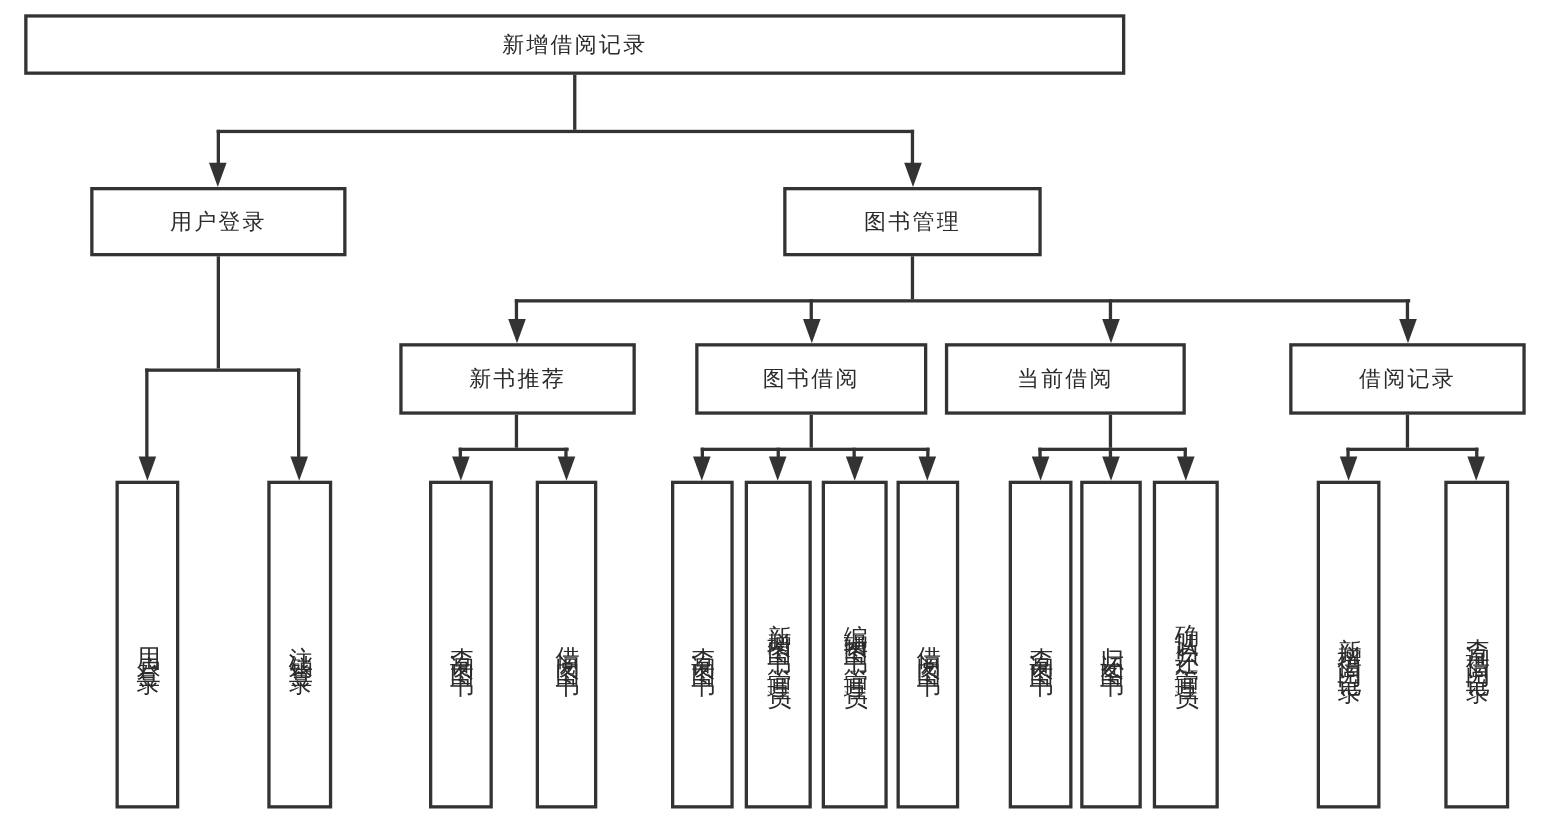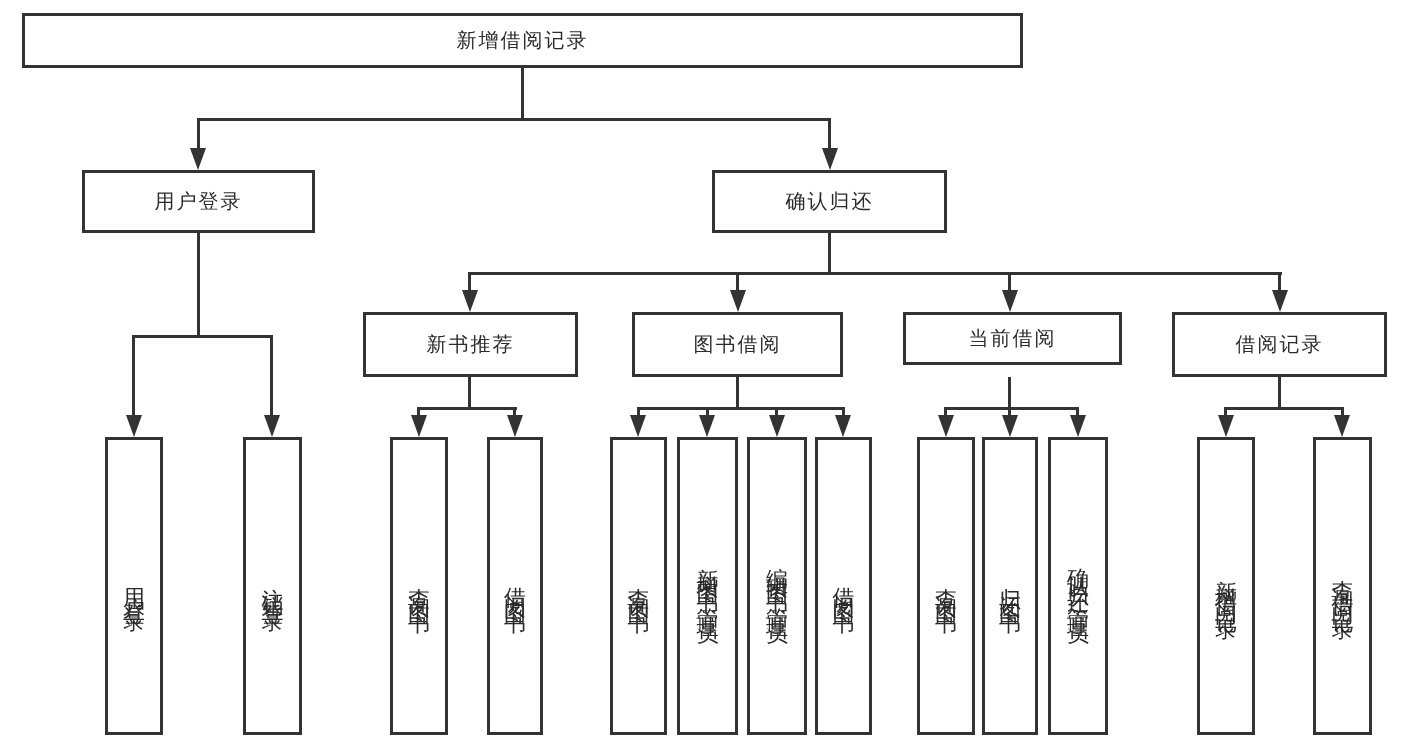--- a/index.html
+++ b/index.html
@@ -31,25 +31,25 @@
   }
 </style>
 </head>
 <body>
 
 <div class="canvas">
 
   <div class="box h-node" style="left:22px;top:13px;width:1001px;height:55px">新增借阅记录</div>
 
   <div class="box h-node" style="left:82px;top:170px;width:233px;height:63px">用户登录</div>
-  <div class="box h-node" style="left:712px;top:170px;width:235px;height:63px">确认归还</div>
+  <div class="box h-node" style="left:712px;top:170px;width:235px;height:63px">图书管理</div>
 
   <div class="box h-node" style="left:632px;top:312px;width:211px;height:65px">图书借阅</div>
   <div class="box h-node" style="left:363px;top:312px;width:215px;height:65px">新书推荐</div>
-  <div class="box h-node" style="left:903px;top:312px;width:219px;height:53px">当前借阅</div>
+  <div class="box h-node" style="left:859px;top:312px;width:219px;height:65px">当前借阅</div>
   <div class="box h-node" style="left:1172px;top:312px;width:215px;height:65px">借阅记录</div>
 
   <div class="box v-node" style="left:105px;top:437px;width:58px;height:298px">用户登录</div>
   <div class="box v-node" style="left:243px;top:437px;width:59px;height:298px">注销登录</div>
 
   <div class="box v-node" style="left:390px;top:437px;width:58px;height:298px">查询图书</div>
   <div class="box v-node" style="left:487px;top:437px;width:56px;height:298px">借阅图书</div>
 
   <div class="box v-node" style="left:610px;top:437px;width:57px;height:298px">查询图书</div>
   <div class="box v-node" style="left:677px;top:437px;width:61px;height:298px">新增图书（管理员）</div>

